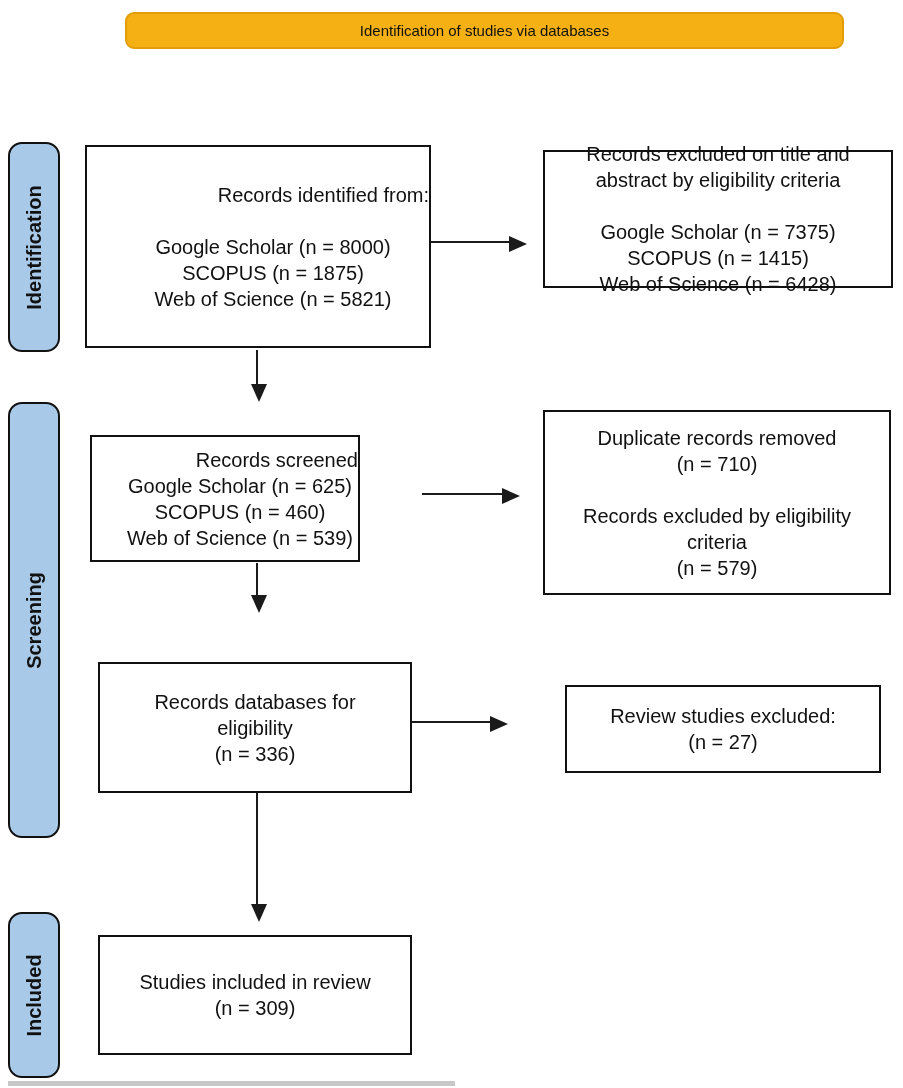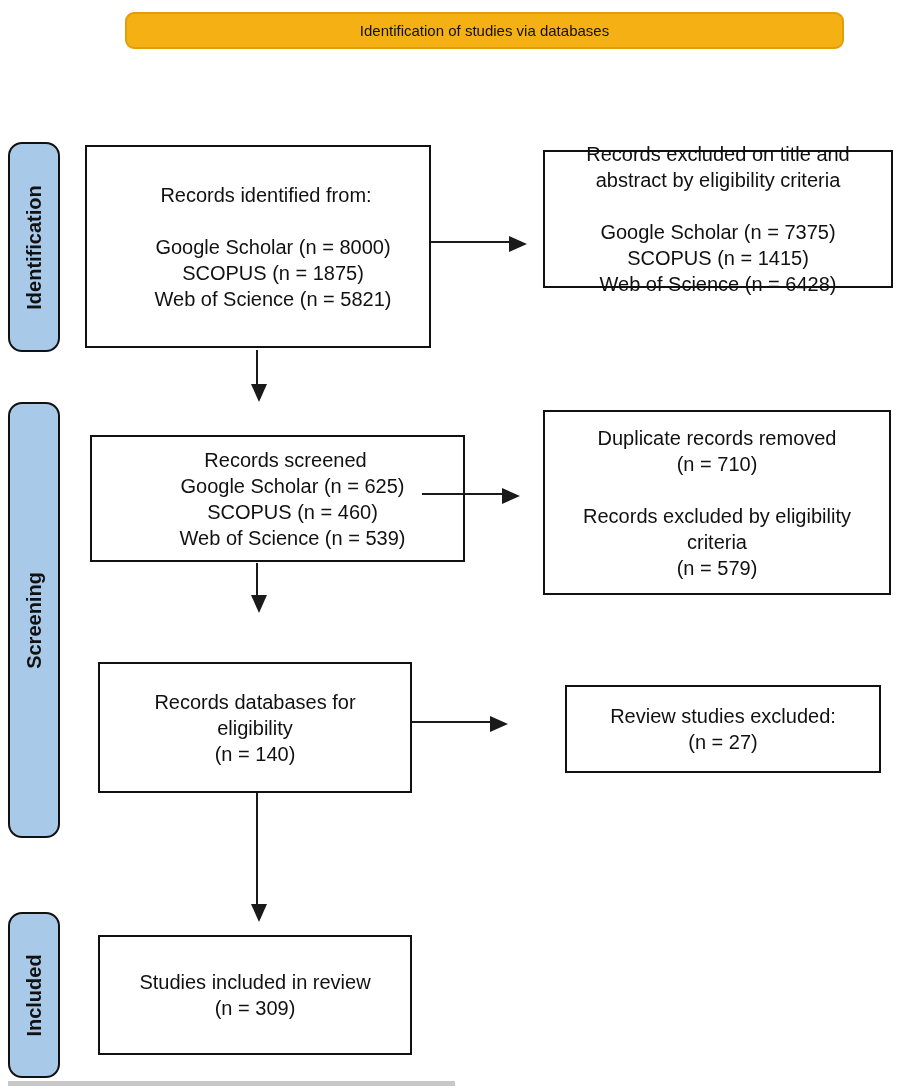--- a/index.html
+++ b/index.html
@@ -33,25 +33,25 @@
   .stage2 { top:402px; height:436px; }
   .stage3 { top:912px; height:166px; }
 
   
   .fbox {
     position:absolute; background:#fff; border:2px solid #111;
     box-sizing:border-box; display:flex; flex-direction:column;
     justify-content:center; font-size:20px; line-height:26px;
   }
   .fbox .tline { text-align:center; }
-  .fbox .heading-left { text-align:center; padding-left:16px; }
+  .fbox .heading-left { text-align:right; padding-left:16px; }
   .fbox .shift-right .tline { padding-left:30px; }
   .b1 { left:85px;  top:145px; width:346px; height:203px; }
   .b2 { left:543px; top:150px; width:350px; height:138px; }
-  .b3 { left:90px;  top:435px; width:375px; height:127px; }
+  .b3 { left:90px;  top:435px; width:270px; height:127px; }
   .b4 { left:543px; top:410px; width:348px; height:185px; }
   .b5 { left:98px;  top:662px; width:314px; height:131px; }
   .b6 { left:565px; top:685px; width:316px; height:88px; }
   .b7 { left:98px;  top:935px; width:314px; height:120px; }
 
   
   .arrow-h { position:absolute; height:0; border-top:2px solid #1a1a1a; }
   .arrow-h::after {
     content:""; position:absolute; right:-18px; top:-7px; width:0; height:0;
     border-left:18px solid #1a1a1a;
@@ -132,21 +132,21 @@
         <div class="tline">Records excluded by eligibility</div>
         <div class="tline">criteria</div>
         <div class="tline">(n = 579)</div>
       </div>
   </div>
 
   <div class="fbox b5">
     <div>
         <div class="tline">Records databases for</div>
         <div class="tline">eligibility</div>
-        <div class="tline">(n = 140)</div>
+        <div class="tline">(n = 336)</div>
       </div>
   </div>
 
   <div class="fbox b6">
     <div>
         <div class="tline">Review studies excluded:</div>
         <div class="tline">(n = 27)</div>
       </div>
   </div>
 

